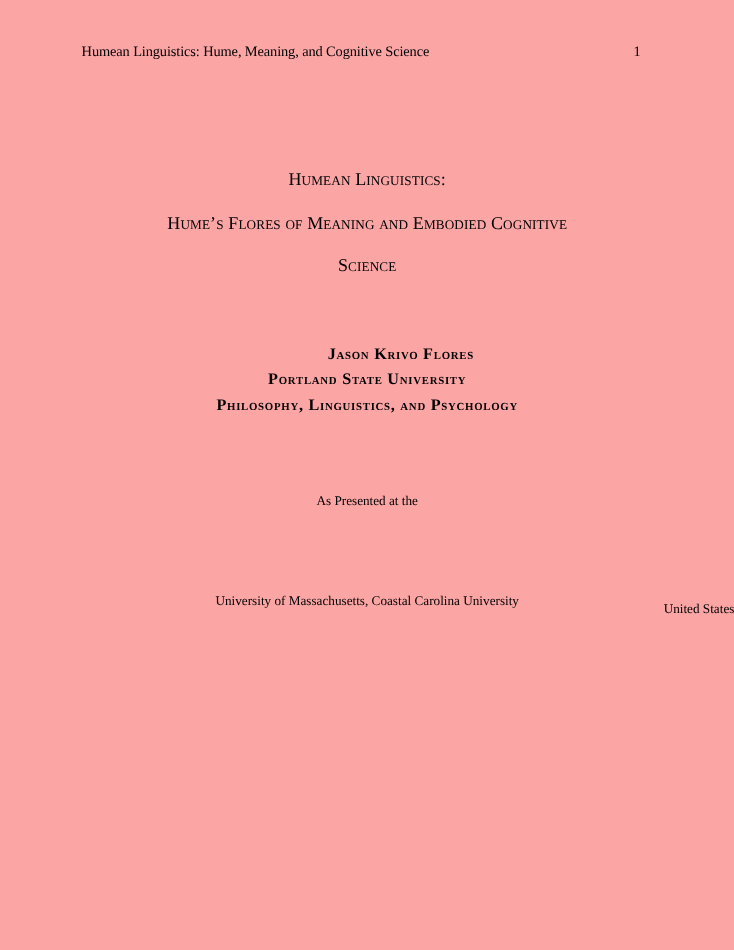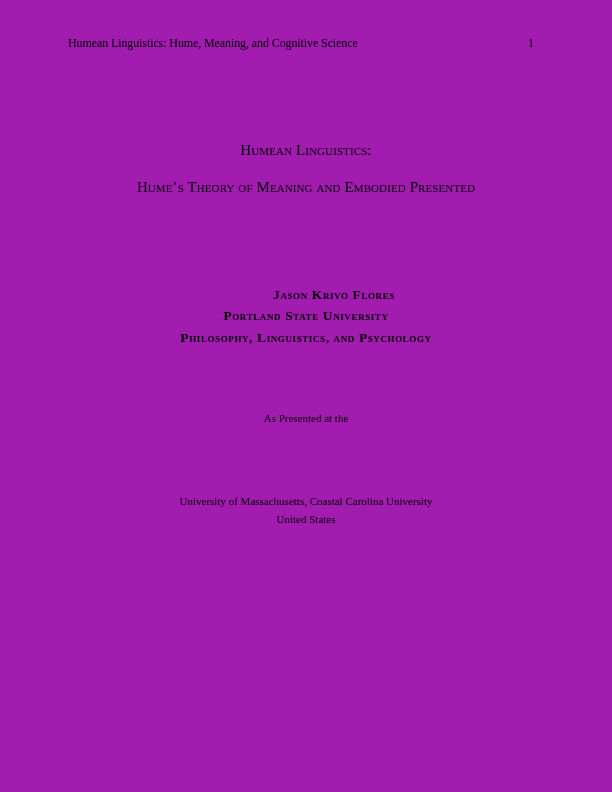--- a/index.html
+++ b/index.html
@@ -12,21 +12,21 @@
       height: 792px;
       position: relative;
       overflow: hidden;
       color: #000000;
       font-family: "Liberation Serif", "DejaVu Serif", serif;
     }
     .page {
       position: absolute;
       left: 0; top: 0;
       width: 612px; height: 792px;
-      background: #a21caf;
+      background: #fca5a5;
     }
     .running-head {
       position: absolute;
       left: 68px;
       top: 35px;
       font-size: 12px;
       line-height: 16px;
       white-space: nowrap;
       letter-spacing: -0.1px;
     }
@@ -66,23 +66,24 @@
   </style>
 </head>
 <body>
 
 <div class="page">
 
   <div class="running-head">Humean Linguistics: Hume, Meaning, and Cognitive Science</div>
   <div class="page-number">1</div>
 
   <div class="center-line title" style="top:140px;text-align:center;">Humean Linguistics:</div>
-  <div class="center-line title" style="top:177px;">Hume’s Theory of Meaning and Embodied Presented</div>
+  <div class="center-line title" style="top:177px;">Hume’s Flores of Meaning and Embodied Cognitive</div>
+  <div class="center-line title" style="top:212px;">Science</div>
 
   <div class="center-line author" style="top:286px;margin-left:28px;">Jason Krivo Flores</div>
   <div class="center-line author" style="top:307px;">Portland State University</div>
   <div class="center-line author" style="top:329px;">Philosophy, Linguistics, and Psychology</div>
 
   <div class="center-line conf" style="top:411px;">As Presented at the</div>
   <div class="center-line conf" style="top:494px;">University of Massachusetts, Coastal Carolina University</div>
-  <div class="center-line conf" style="top:512px;">United States</div>
+  <div class="center-line conf" style="top:501px;text-align:right;">United States</div>
 
 </div>
 
 </body></html>

